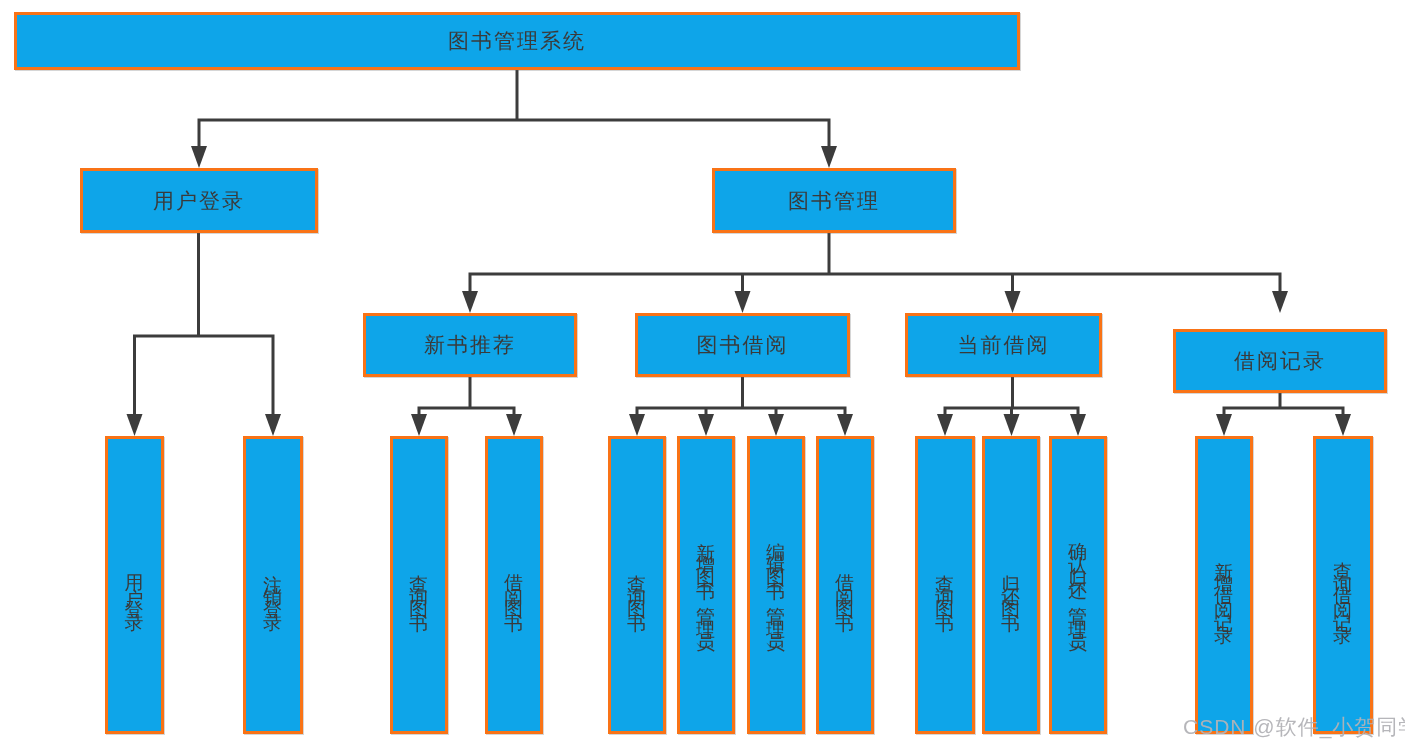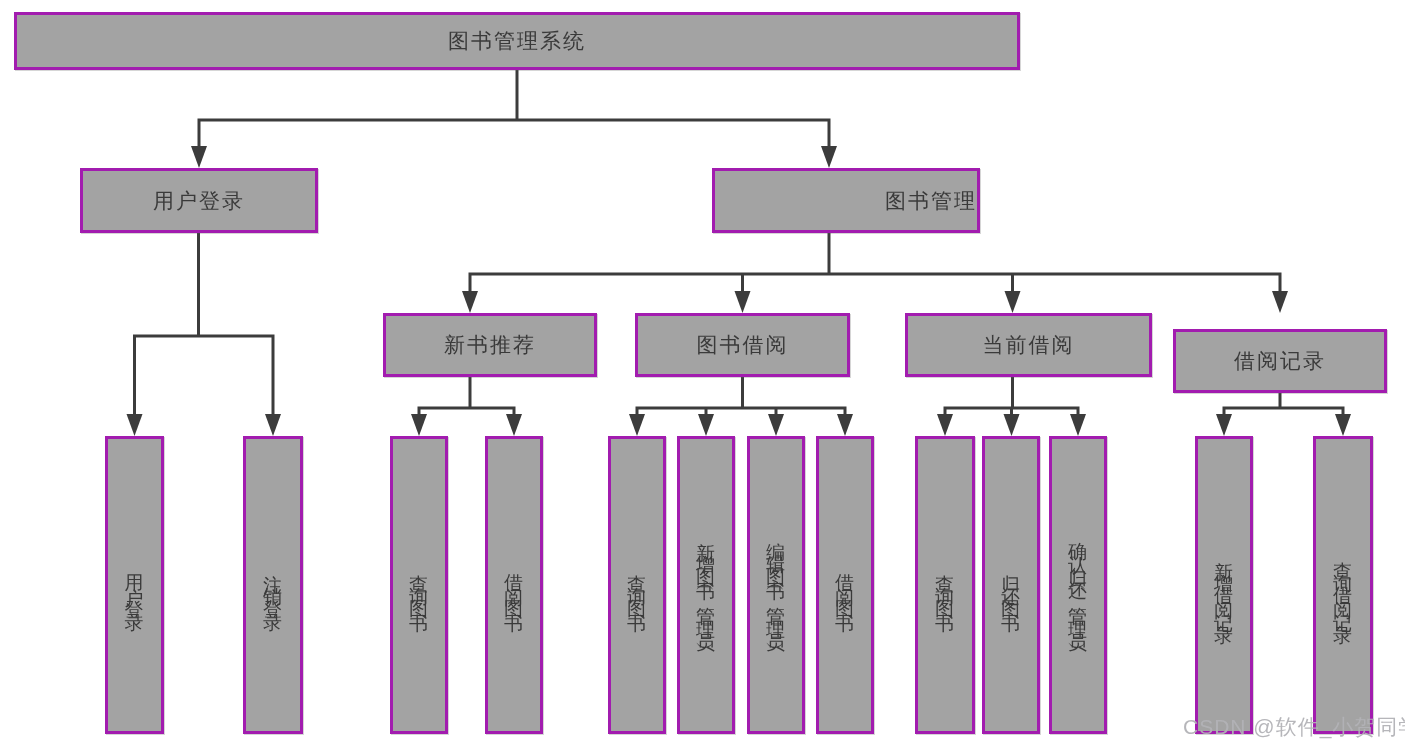--- a/index.html
+++ b/index.html
@@ -2,22 +2,22 @@
 <html><head>
 <meta charset="utf-8">
 <style>
   html,body{margin:0;padding:0;background:#ffffff;}
   .stage{
     position:relative;width:1405px;height:747px;background:#ffffff;
     font-family:"Liberation Sans", sans-serif;overflow:hidden;
   }
   .connectors{position:absolute;left:0;top:0;width:1405px;height:747px;}
   .node{
-    position:absolute;box-sizing:border-box;background:#a3a3a3;
-    border:3px solid #a21caf;color:#3a3a3a;
+    position:absolute;box-sizing:border-box;background:#0ea5e9;
+    border:3px solid #f97316;color:#3a3a3a;
     display:flex;align-items:center;justify-content:center;
     box-shadow:1px 1px 0 rgba(90,90,90,0.25);
   }
   .node-h{font-size:21px;letter-spacing:2px;white-space:nowrap;}
   .node-v span{
     writing-mode:vertical-rl;text-orientation:mixed;
     font-size:19px;letter-spacing:13px;line-height:1;
   }
   .watermark{
     position:absolute;left:1183px;top:713px;z-index:6;
@@ -82,31 +82,31 @@
     </g>
   </svg>
 
   <div class="node node-h" style="left:14px;top:12px;width:1006px;height:58px;">
     <span>图书管理系统</span>
   </div>
 
   <div class="node node-h" style="left:80px;top:168px;width:238px;height:65px;">
     <span>用户登录</span>
   </div>
-  <div class="node node-h" style="left:712px;top:168px;width:268px;height:65px;justify-content:flex-end;">
+  <div class="node node-h" style="left:712px;top:168px;width:244px;height:65px;">
     <span>图书管理</span>
   </div>
 
-  <div class="node node-h" style="left:363px;top:313px;width:214px;height:64px;margin-left:20px;">
+  <div class="node node-h" style="left:363px;top:313px;width:214px;height:64px;">
     <span>新书推荐</span>
   </div>
   <div class="node node-h" style="left:635px;top:313px;width:215px;height:64px;align-items:center;">
     <span>图书借阅</span>
   </div>
-  <div class="node node-h" style="left:905px;top:313px;width:247px;height:64px;">
+  <div class="node node-h" style="left:905px;top:313px;width:197px;height:64px;">
     <span>当前借阅</span>
   </div>
   <div class="node node-h" style="left:1173px;top:329px;width:214px;height:64px;">
     <span>借阅记录</span>
   </div>
 
   <div class="node node-v" style="left:105px;top:436px;width:59px;height:298px;">
     <span>用户登录</span>
   </div>
   <div class="node node-v" style="left:243px;top:436px;width:60px;height:298px;">

